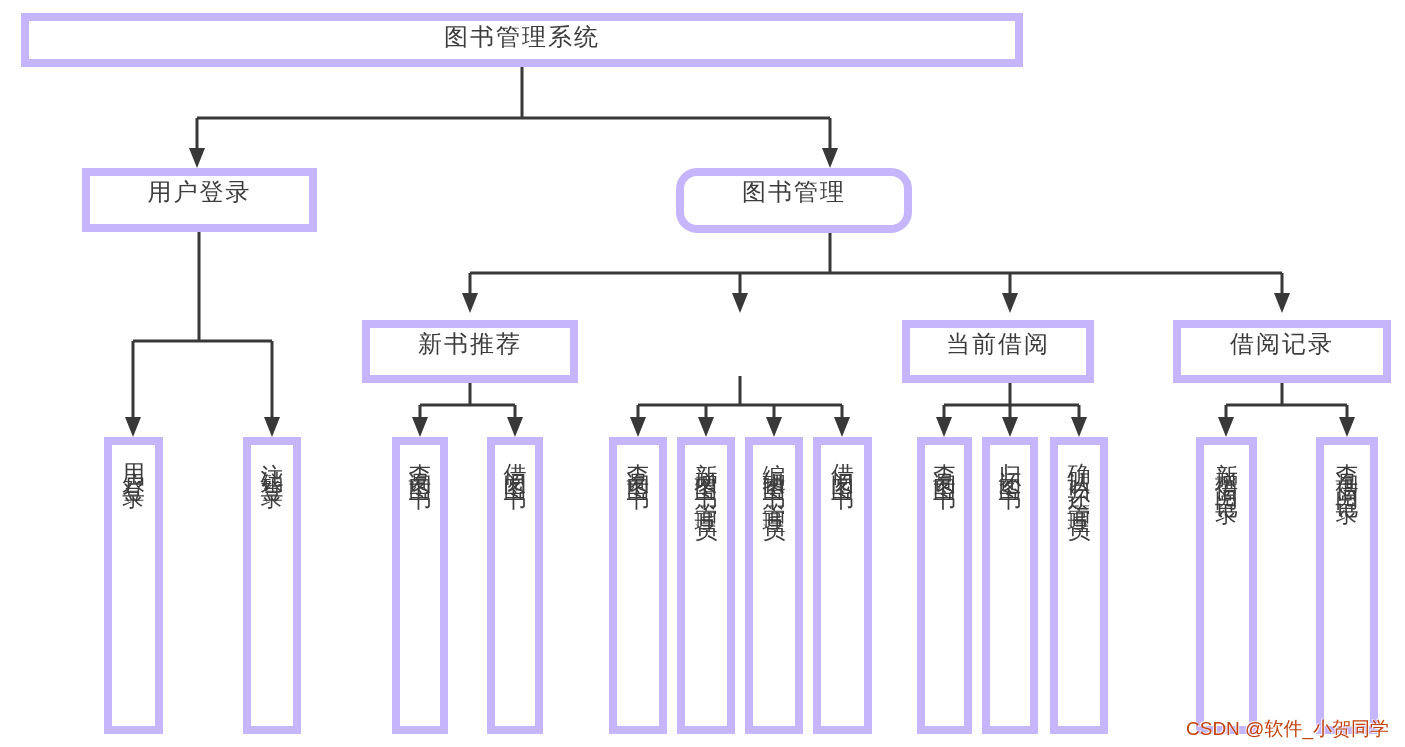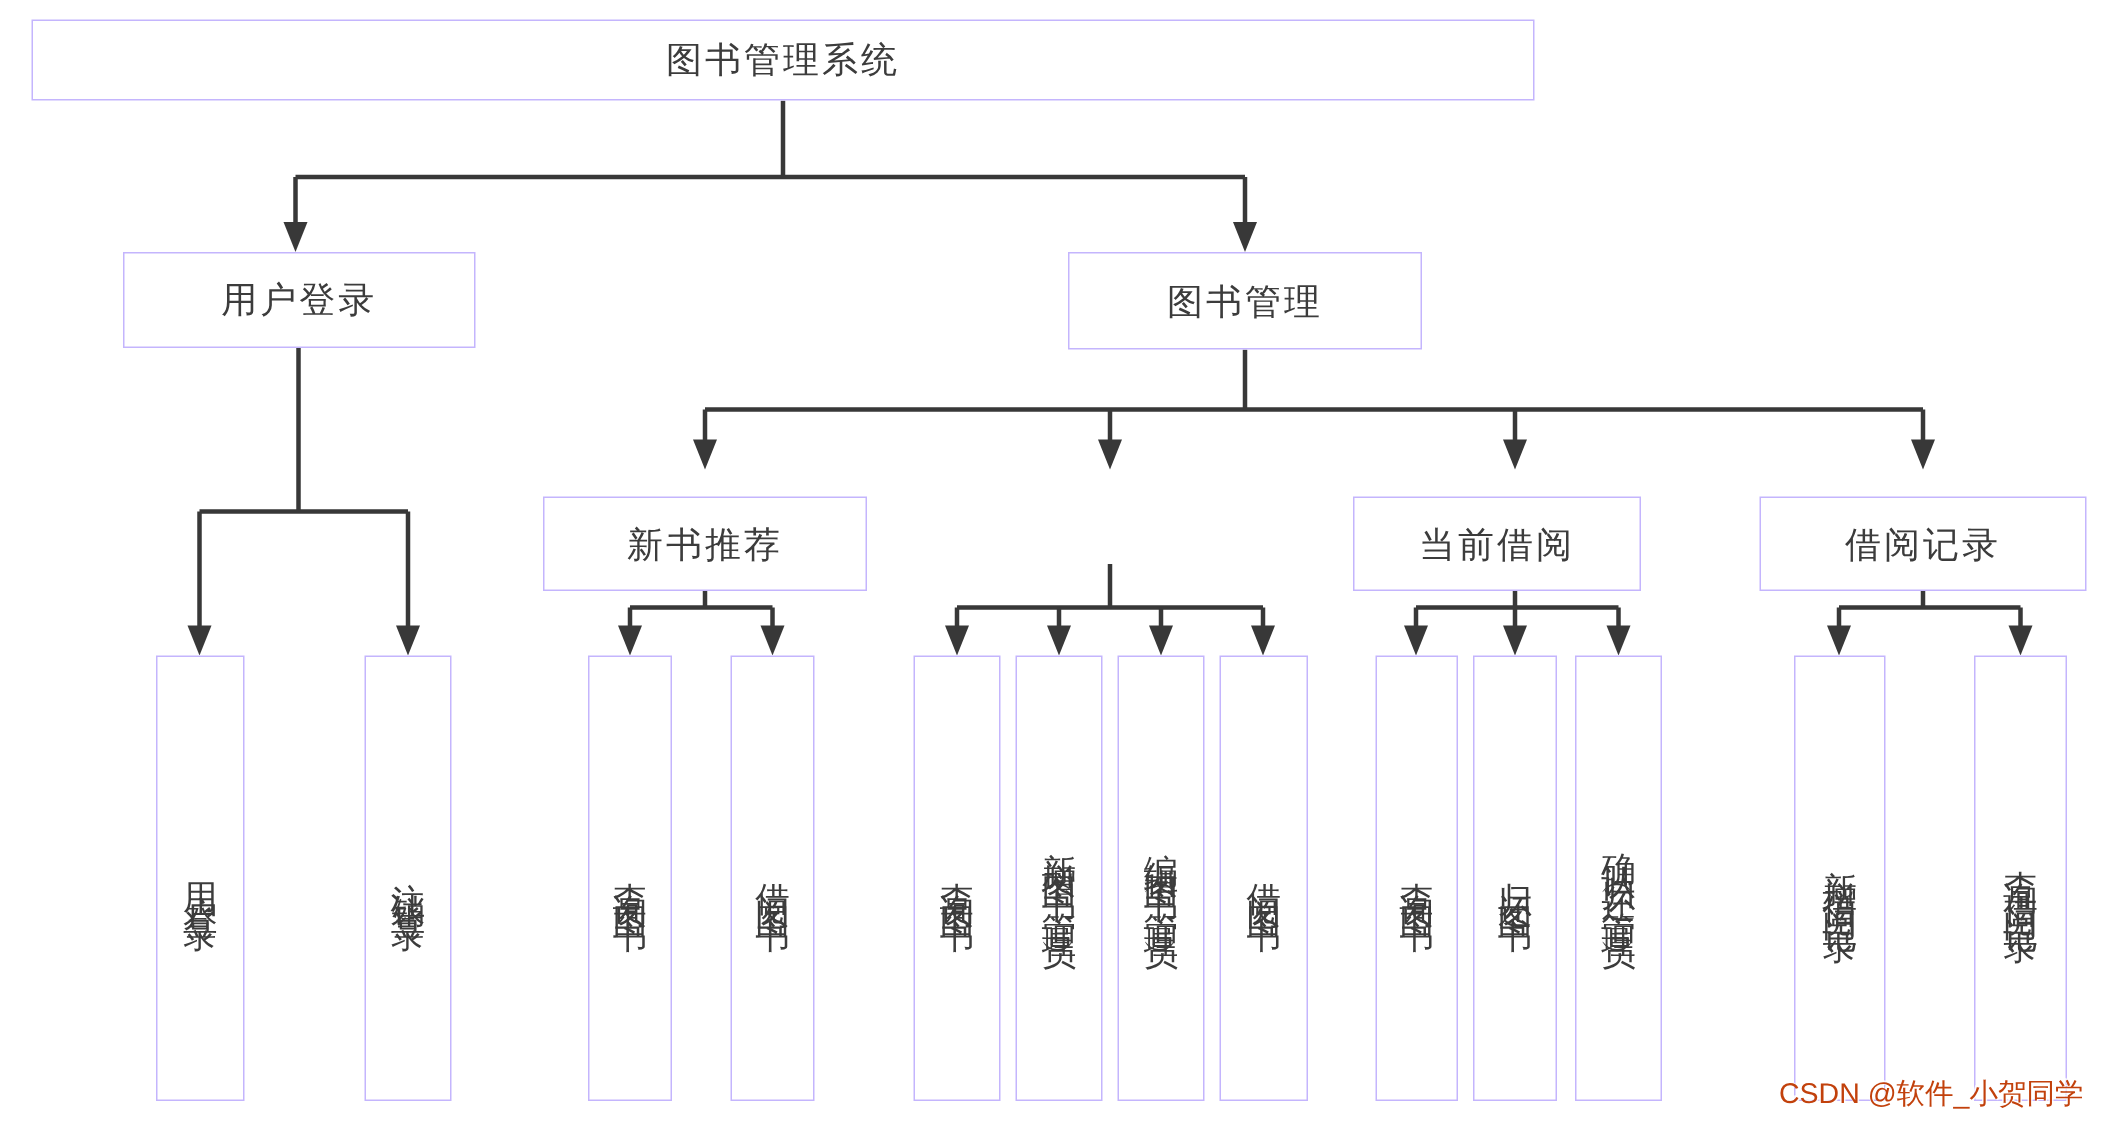--- a/index.html
+++ b/index.html
@@ -12,38 +12,38 @@
     font-family: "Liberation Sans", "DejaVu Sans", sans-serif;
     overflow: hidden;
   }
   .wires {
     position: absolute;
     left: 0; top: 0;
     width: 1405px; height: 747px;
   }
   .node {
     position: absolute;
-    border: 1px solid #c4b5fd;
+    border: 8px solid #c4b5fd;
     background: #ffffff;
     color: #3c3c3c;
     display: flex;
-    align-items: center;
+    align-items: flex-start;
     justify-content: center;
     text-align: center;
   }
   .hlabel {
     font-size: 24px;
     letter-spacing: 2px;
     color: #3c3c3c;
     white-space: nowrap;
   }
   .node.root   { left: 21px;  top: 13px;  width: 1002px; height: 54px; }
   .node.l2a    { left: 82px;  top: 168px; width: 235px;  height: 64px; }
-  .node.l2b    { left: 712px; top: 168px; width: 236px;  height: 65px; }
-  .node.l3     { top: 331px;  height: 63px; }
+  .node.l2b    { left: 676px; top: 168px; width: 236px;  height: 65px; border-radius: 21px; }
+  .node.l3     { top: 320px;  height: 63px; }
   .node.l3a    { left: 362px;  width: 216px; }
   .node.l3b    { left: 632px;  width: 216px; }
   .node.l3c    { left: 902px;  width: 192px; }
   .node.l3d    { left: 1173px; width: 218px; }
   .node.leaf   { top: 437px;  height: 297px; }
   .vlabel {
     writing-mode: vertical-rl;
     text-orientation: mixed;
     font-size: 23px;
     line-height: 1;

